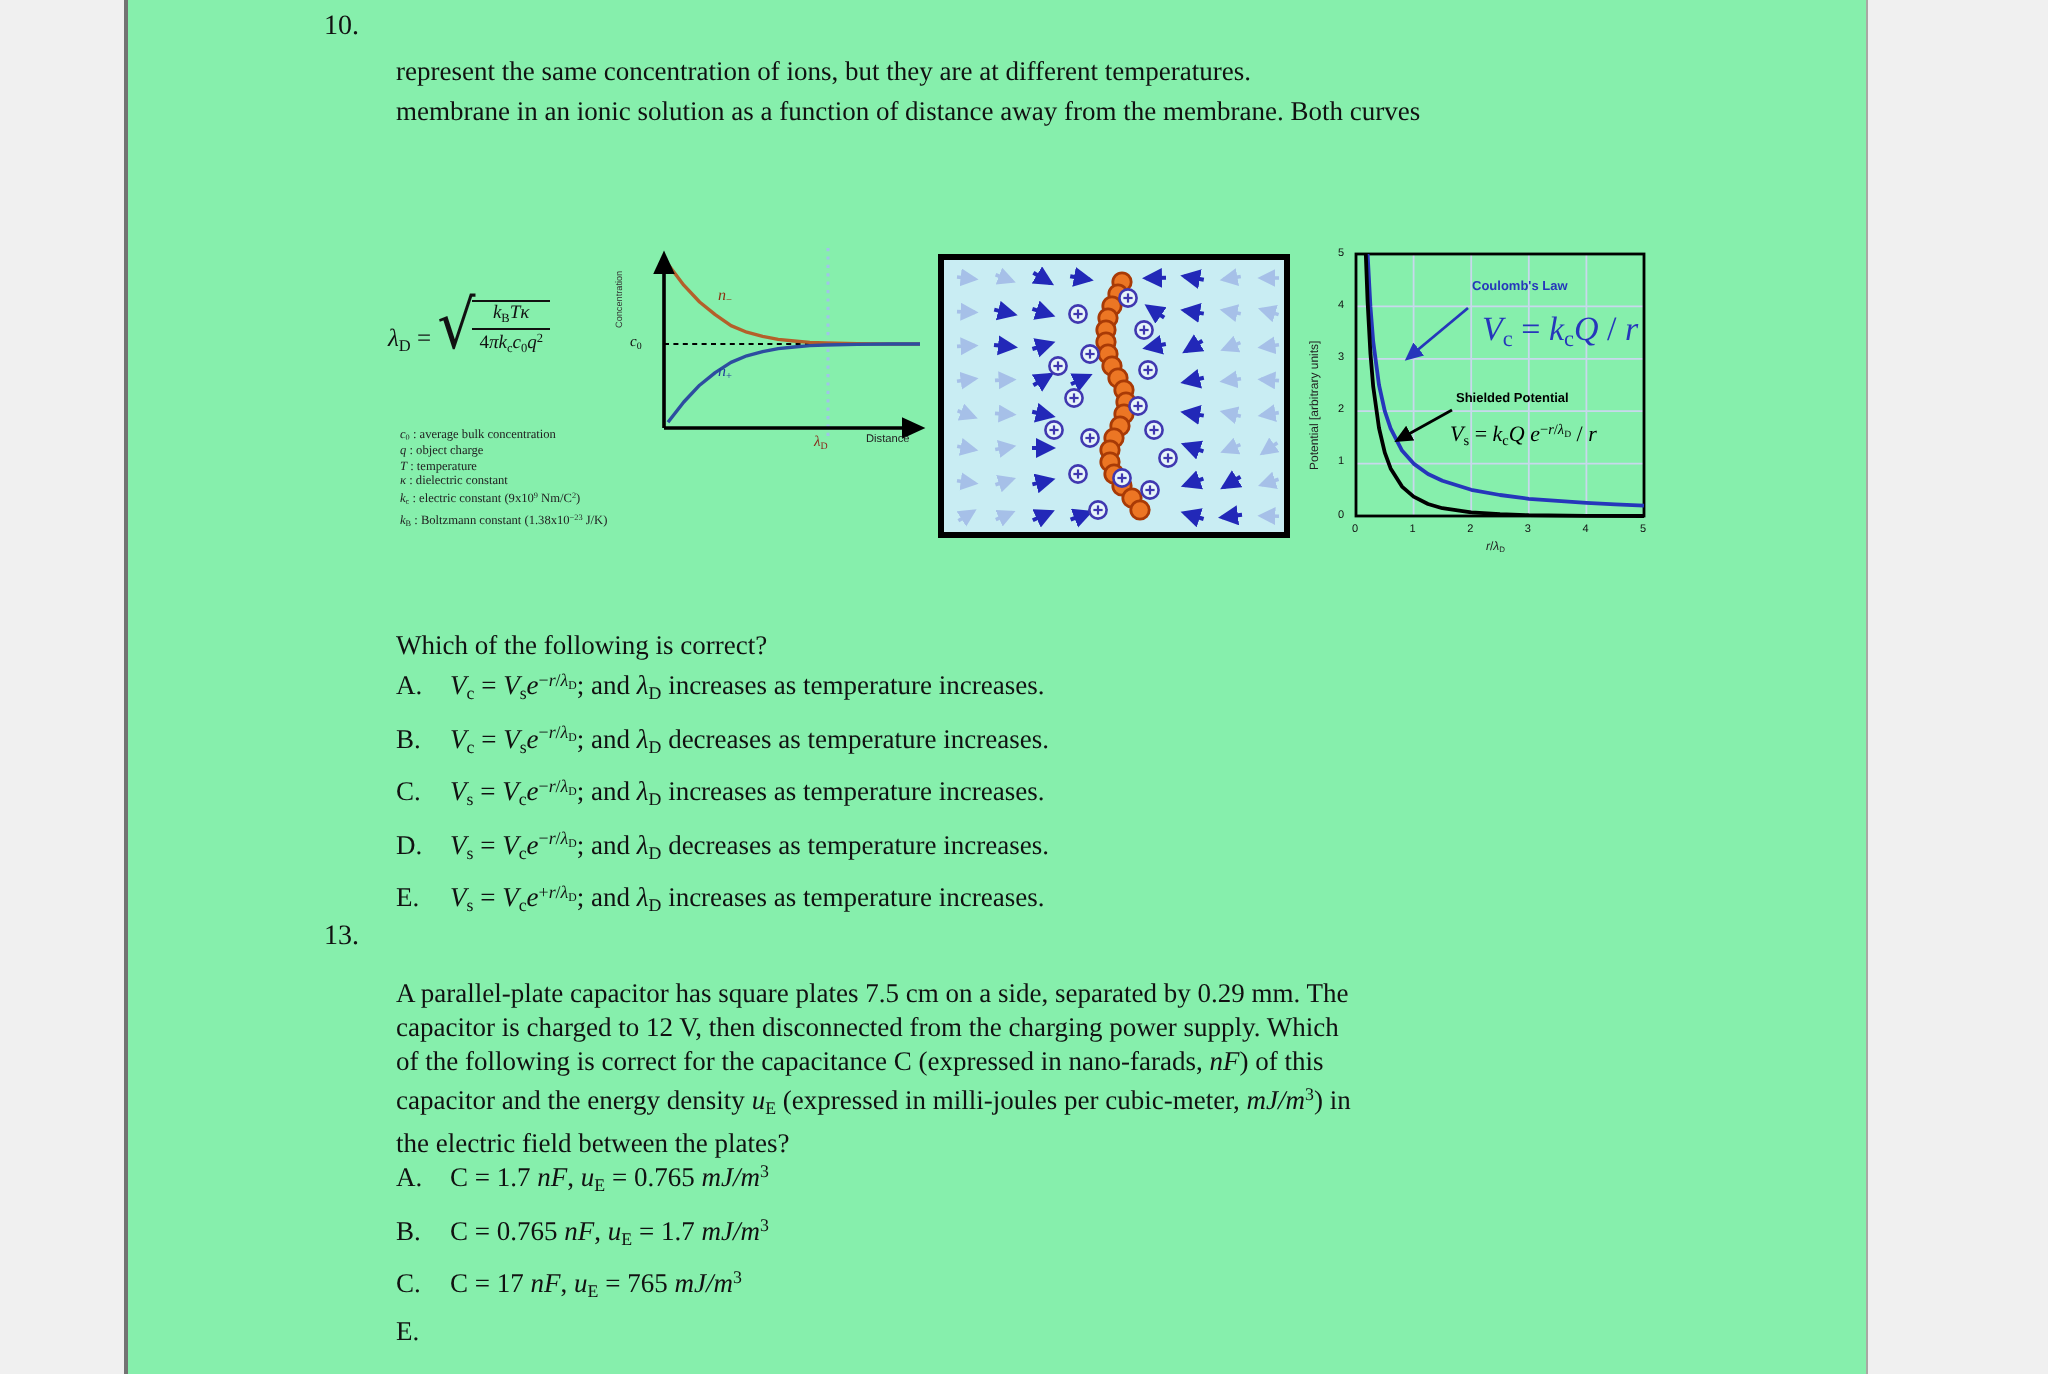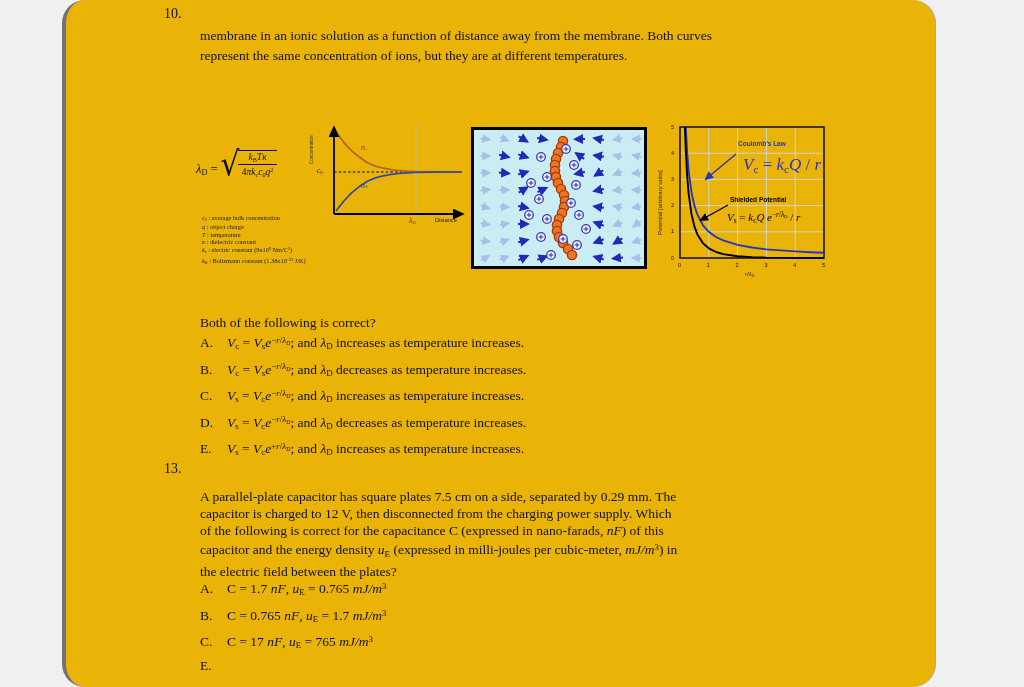--- a/index.html
+++ b/index.html
@@ -1,18 +1,18 @@
 <!DOCTYPE html>
 <html><head>
 <meta charset="utf-8">
 <style>
   html,body{margin:0;padding:0;background:#f0f0f0;width:1024px;height:687px;overflow:hidden;
     font-family:"Liberation Serif", serif;}
-  #page{position:absolute;left:62px;top:0;width:869px;height:687px;background:#eab308;
-    border-left:4px solid #737373;border-right:1px solid #a9a7a3;border-radius:23px;}
+  #page{position:absolute;left:62px;top:0;width:869px;height:687px;background:#86efac;
+    border-left:2px solid #737373;border-right:1px solid #a9a7a3;}
   .qnum{position:absolute;font-size:14px;color:#111;}
   .pline{white-space:nowrap;font-size:13.5px;color:#111;}
   #q10text{position:absolute;left:134px;top:26px;line-height:19.5px;}
   #q10question{position:absolute;left:134px;top:315px;font-size:13.5px;color:#111;}
   #q10options{position:absolute;left:134px;top:331px;}
   #q11text{position:absolute;left:134px;top:488px;line-height:17px;}
   #q11options{position:absolute;left:134px;top:577px;}
   .opt{line-height:19.5px;font-size:13.5px;color:#111;white-space:nowrap;}
   .opt-label{display:inline-block;width:27px;}
   sub{font-size:66%;vertical-align:-0.28em;}
@@ -37,22 +37,22 @@
   .tick{position:absolute;font-family:"Liberation Sans",sans-serif;font-size:5.5px;color:#111;}
   .blue{color:#2636bb;}
 </style>
 </head>
 <body>
 
 <div id="page">
 
   <div class="qnum" style="left:98px;top:6px;">10.</div>
   <div id="q10text">
+    <div class="pline">represent the same concentration of ions, but they are at different temperatures.</div>
     <div class="pline">membrane in an ionic solution as a function of distance away from the membrane. Both curves</div>
-    <div class="pline">represent the same concentration of ions, but they are at different temperatures.</div>
   </div>
 
   <div id="debye">
     <span class="lhs"><i>λ</i><sub>D</sub> =</span>
     <span class="sqrt">√</span>
     <span class="frac">
       <span class="num"><i>k</i><sub>B</sub><i>Tκ</i></span>
       <span class="den">4<i>πk</i><sub>c</sub><i>c</i><sub>0</sub><i>q</i><sup>2</sup></span>
     </span>
   </div>
@@ -266,21 +266,21 @@
       </g>
     </svg>
     <div class="flabel sans rot" style="left:3px;top:122px;font-size:6px;color:#222;">Potential [arbitrary units]</div>
     <div class="flabel sans" style="left:84px;top:27px;font-size:6.5px;font-weight:bold;color:#2636bb;">Coulomb's Law</div>
     <div class="flabel blue" style="left:89px;top:42px;font-size:17px;"><i>V</i><sub>c</sub> = <i>k</i><sub>c</sub><i>Q</i> / <i>r</i></div>
     <div class="flabel sans" style="left:76px;top:83px;font-size:6.5px;font-weight:bold;color:#000;">Shielded Potential</div>
     <div class="flabel" style="left:73px;top:98px;font-size:11px;color:#000;"><i>V</i><sub>s</sub> = <i>k</i><sub>c</sub><i>Q</i> <i>e</i><sup>−<i>r</i>/<i>λ</i><sub>D</sub></sup> / <i>r</i></div>
     <div class="flabel sans" style="left:91px;top:158px;font-size:6px;color:#222;"><i>r</i>/<i>λ</i><sub>D</sub></div>
   <div class="tick" style="left: 24px; top: 149px;">0</div><div class="tick" style="left: 52.8px; top: 149px;">1</div><div class="tick" style="left: 81.6px; top: 149px;">2</div><div class="tick" style="left: 110.4px; top: 149px;">3</div><div class="tick" style="left: 139.2px; top: 149px;">4</div><div class="tick" style="left: 168px; top: 149px;">5</div><div class="tick" style="left: 8px; top: 141.5px; width: 12px; text-align: right;">0</div><div class="tick" style="left: 8px; top: 115.3px; width: 12px; text-align: right;">1</div><div class="tick" style="left: 8px; top: 89.1px; width: 12px; text-align: right;">2</div><div class="tick" style="left: 8px; top: 62.9px; width: 12px; text-align: right;">3</div><div class="tick" style="left: 8px; top: 36.7px; width: 12px; text-align: right;">4</div><div class="tick" style="left: 8px; top: 10.5px; width: 12px; text-align: right;">5</div></div>
 
-  <div id="q10question">Both of the following is correct?</div>
+  <div id="q10question">Which of the following is correct?</div>
   <div id="q10options">
     <div class="opt"><span class="opt-label">A.</span><span><i>V</i><sub>c</sub> = <i>V</i><sub>s</sub><i>e</i><sup>−<i>r</i>/<i>λ</i><sub>D</sub></sup>; and <i>λ</i><sub>D</sub> increases as temperature increases.</span></div>
     <div class="opt"><span class="opt-label">B.</span><span><i>V</i><sub>c</sub> = <i>V</i><sub>s</sub><i>e</i><sup>−<i>r</i>/<i>λ</i><sub>D</sub></sup>; and <i>λ</i><sub>D</sub> decreases as temperature increases.</span></div>
     <div class="opt"><span class="opt-label">C.</span><span><i>V</i><sub>s</sub> = <i>V</i><sub>c</sub><i>e</i><sup>−<i>r</i>/<i>λ</i><sub>D</sub></sup>; and <i>λ</i><sub>D</sub> increases as temperature increases.</span></div>
     <div class="opt"><span class="opt-label">D.</span><span><i>V</i><sub>s</sub> = <i>V</i><sub>c</sub><i>e</i><sup>−<i>r</i>/<i>λ</i><sub>D</sub></sup>; and <i>λ</i><sub>D</sub> decreases as temperature increases.</span></div>
     <div class="opt"><span class="opt-label">E.</span><span><i>V</i><sub>s</sub> = <i>V</i><sub>c</sub><i>e</i><sup>+<i>r</i>/<i>λ</i><sub>D</sub></sup>; and <i>λ</i><sub>D</sub> increases as temperature increases.</span></div>
   </div>
 
   <div class="qnum" style="left:98px;top:461px;">13.</div>
   <div id="q11text">

